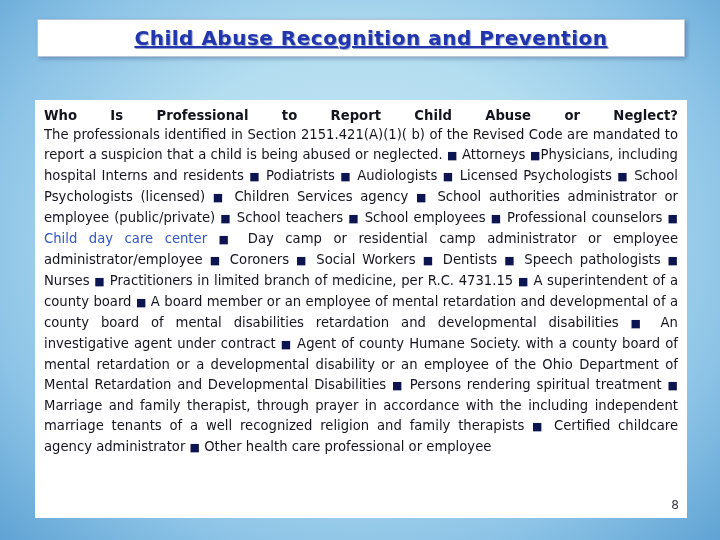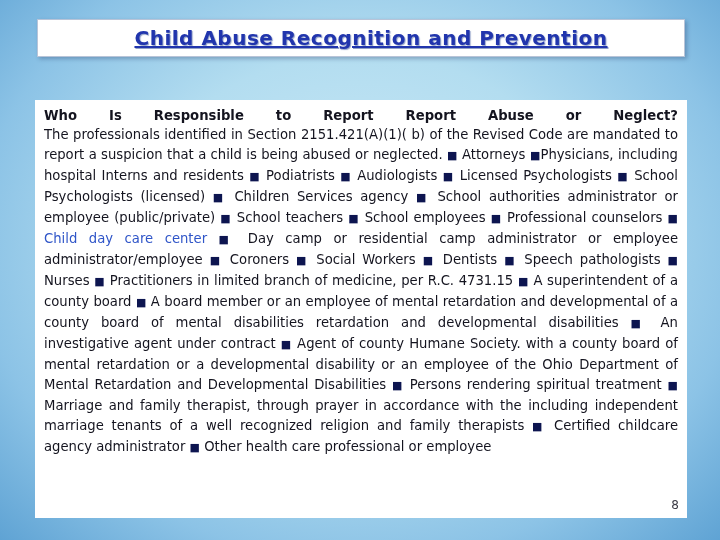--- a/index.html
+++ b/index.html
@@ -68,18 +68,18 @@
 </head>
 <body>
 
 <div class="slide">
 
   <div class="title-bar">
     <span class="title-text">Child Abuse Recognition and Prevention</span>
   </div>
 
   <div class="content-box">
-    <div class="heading">Who Is Responsible to Report Report Abuse or Neglect?</div>
+    <div class="heading">Who Is Professional to Report Child Abuse or Neglect?</div>
     <div class="body-text"><span>The professionals identified in Section 2151.421(A)(1)( b) of the Revised Code are mandated to report a suspicion that a child is being abused or neglected. </span><span class="bullet">■</span><span> Attorneys </span><span class="bullet">■</span><span>Physicians, including hospital Interns and residents </span><span class="bullet">■</span><span> Podiatrists </span><span class="bullet">■</span><span> Audiologists </span><span class="bullet">■</span><span> Licensed Psychologists </span><span class="bullet">■</span><span> School Psychologists (licensed) </span><span class="bullet">■</span><span> Children Services agency </span><span class="bullet">■</span><span> School authorities administrator or employee (public/private) </span><span class="bullet">■</span><span> School teachers </span><span class="bullet">■</span><span> School employees </span><span class="bullet">■</span><span> Professional counselors </span><span class="bullet">■</span><span class="blue"> Child day care center </span><span class="bullet">■</span><span> Day camp or residential camp administrator or employee administrator/employee </span><span class="bullet">■</span><span> Coroners </span><span class="bullet">■</span><span> Social Workers </span><span class="bullet">■</span><span> Dentists </span><span class="bullet">■</span><span> Speech pathologists </span><span class="bullet">■</span><span> Nurses </span><span class="bullet">■</span><span> Practitioners in limited branch of medicine, per R.C. 4731.15 </span><span class="bullet">■</span><span> A superintendent of a county board </span><span class="bullet">■</span><span> A board member or an employee of mental retardation and developmental of a county board of mental disabilities retardation and developmental disabilities </span><span class="bullet">■</span><span> An investigative agent under contract </span><span class="bullet">■</span><span> Agent of county Humane Society. with a county board of mental retardation or a developmental disability or an employee of the Ohio Department of Mental Retardation and Developmental Disabilities </span><span class="bullet">■</span><span> Persons rendering spiritual treatment </span><span class="bullet">■</span><span> Marriage and family therapist, through prayer in accordance with the including independent marriage tenants of a well recognized religion and family therapists </span><span class="bullet">■</span><span> Certified childcare agency administrator </span><span class="bullet">■</span><span> Other health care professional or employee</span></div>
     <div class="page-number">8</div>
   </div>
 
 </div>
 
 </body></html>

